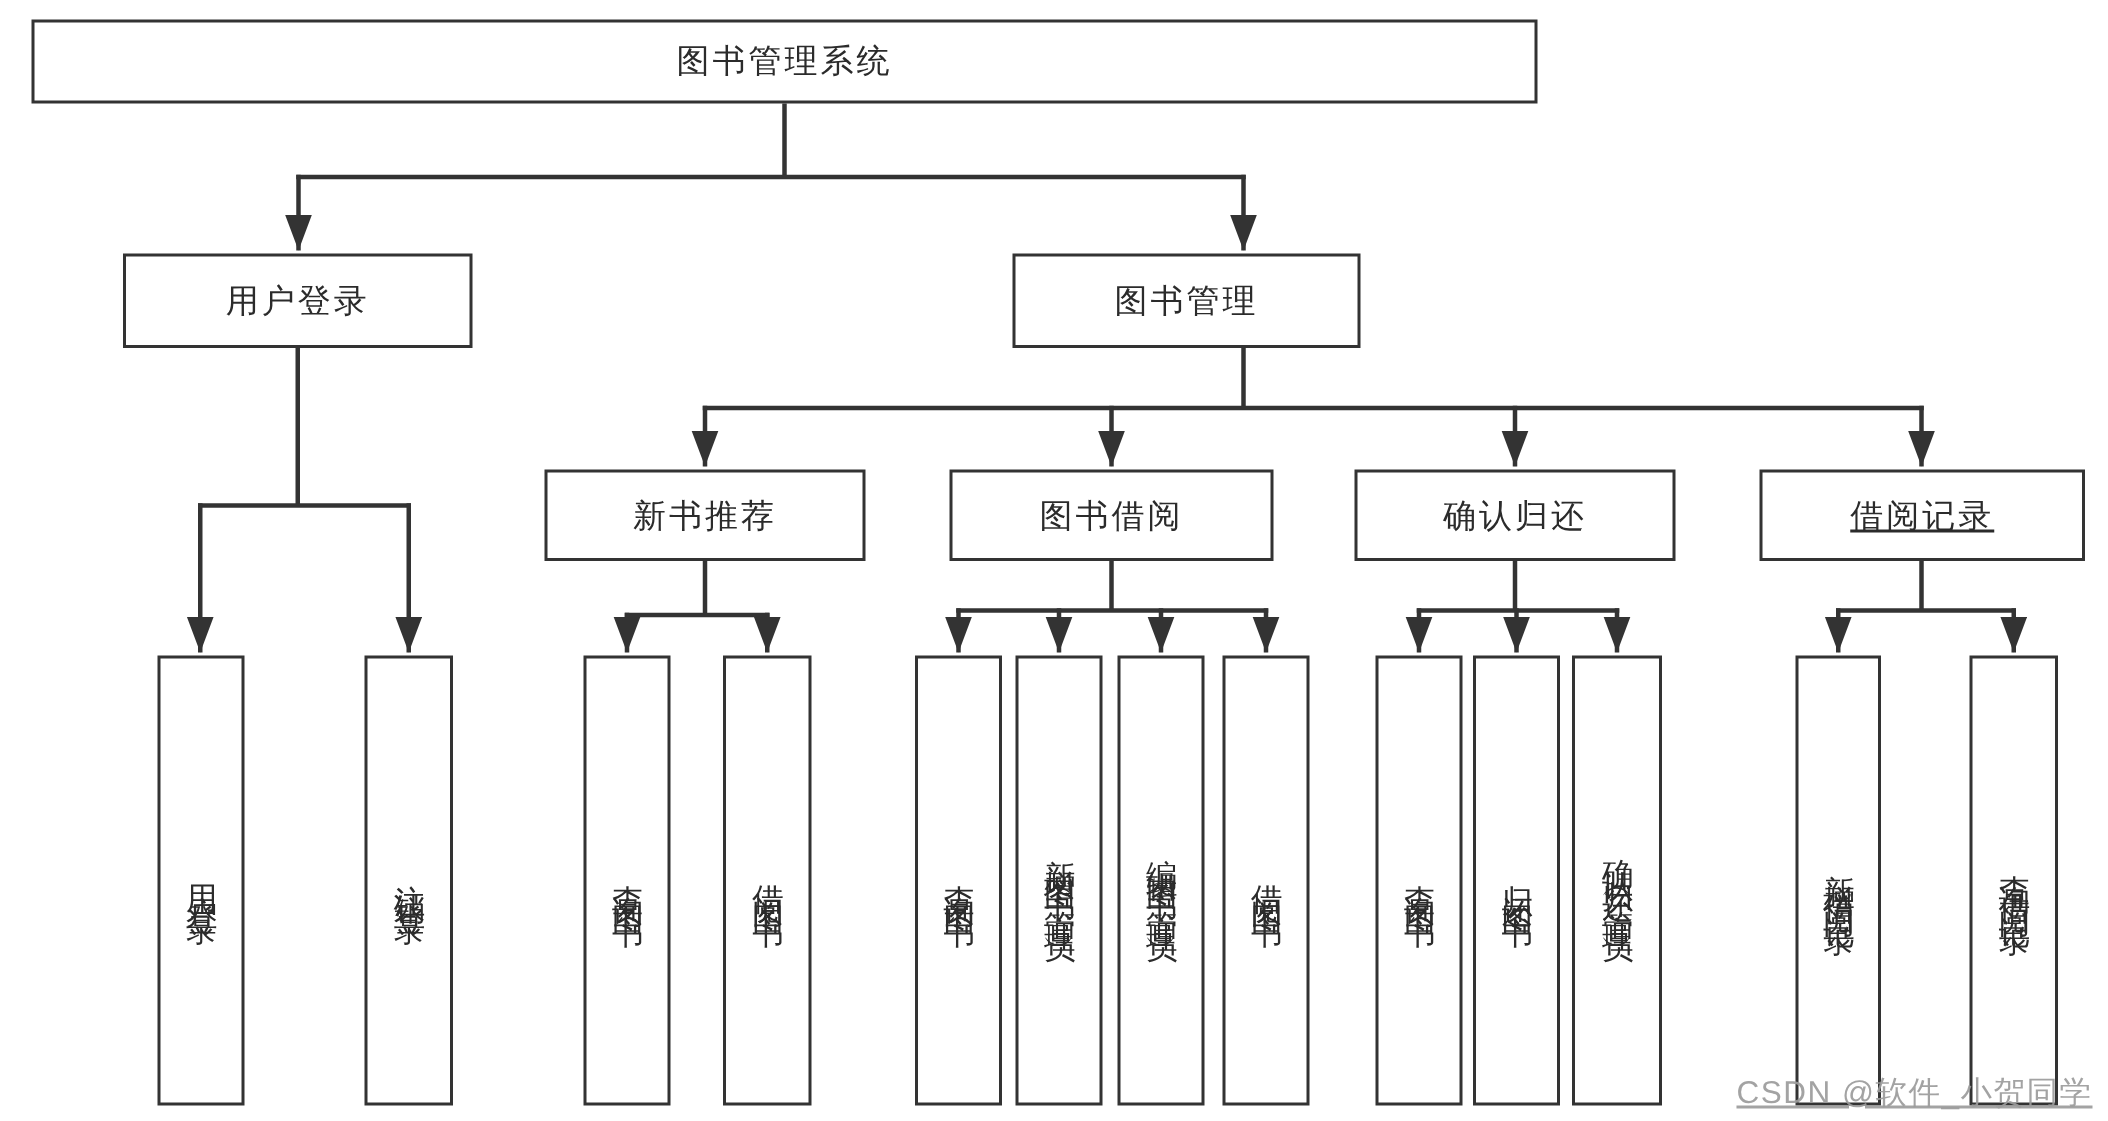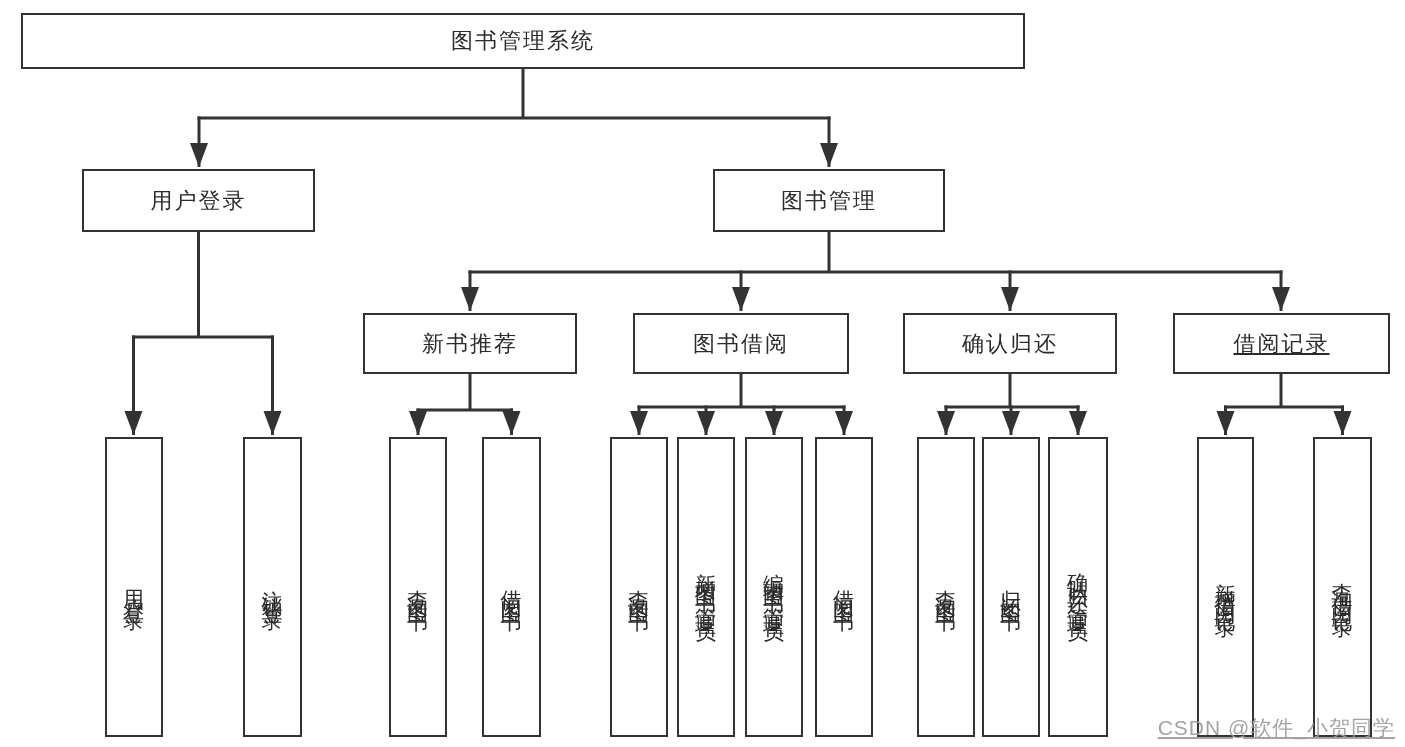--- a/index.html
+++ b/index.html
@@ -108,21 +108,21 @@
       <line x1="1281" y1="373" x2="1281" y2="407"></line>
       <line x1="1224" y1="407" x2="1344" y2="407"></line>
       <line x1="1225.5" y1="405.5" x2="1225.5" y2="435" marker-end="url(#arw)"></line>
       <line x1="1342.5" y1="405.5" x2="1342.5" y2="435" marker-end="url(#arw)"></line>
     </g>
   </svg>
 
   <div class="node" style="left:21px; top:13px; width:1004px; height:56px;">图书管理系统</div>
 
   <div class="node" style="left:82px; top:169px; width:233px; height:63px;">用户登录</div>
-  <div class="node" style="left:713px; top:169px; width:232px; height:63px;">图书管理</div>
+  <div class="node" style="left:675px; top:169px; width:232px; height:63px;">图书管理</div>
 
   <div class="node" style="left:633px; top:313px; width:216px; height:61px;">图书借阅</div>
   <div class="node" style="left:363px; top:313px; width:214px; height:61px;">新书推荐</div>
   <div class="node" style="left:903px; top:313px; width:214px; height:61px;">确认归还</div>
   <div class="node" style="left:1173px; top:313px; width:217px; height:61px;text-decoration:underline;">借阅记录</div>
 
   <div class="node node-v" style="left:105px; top:437px; width:58px; height:300px;">用户登录</div>
   <div class="node node-v" style="left:243px; top:437px; width:59px; height:300px;">注销登录</div>
 
   <div class="node node-v" style="left:389px; top:437px; width:58px; height:300px;">查询图书</div>

